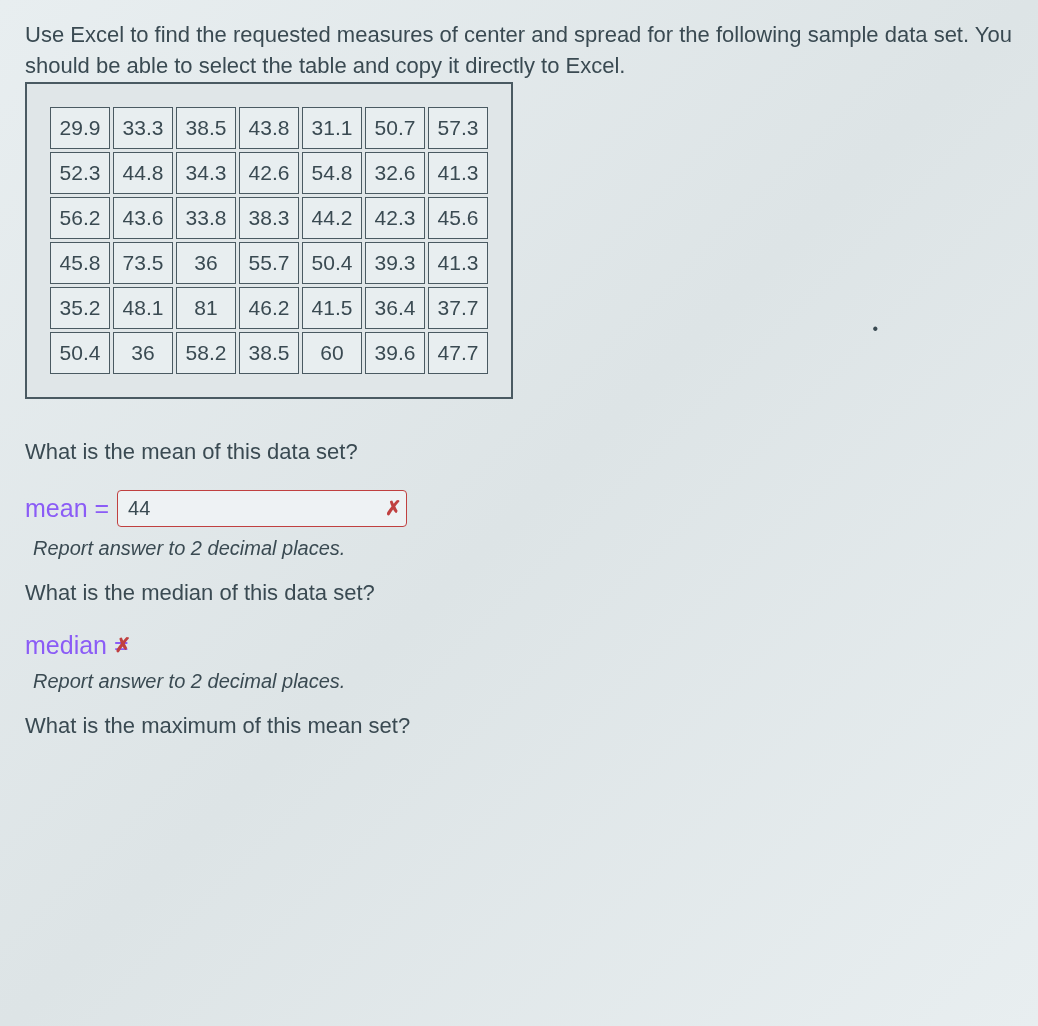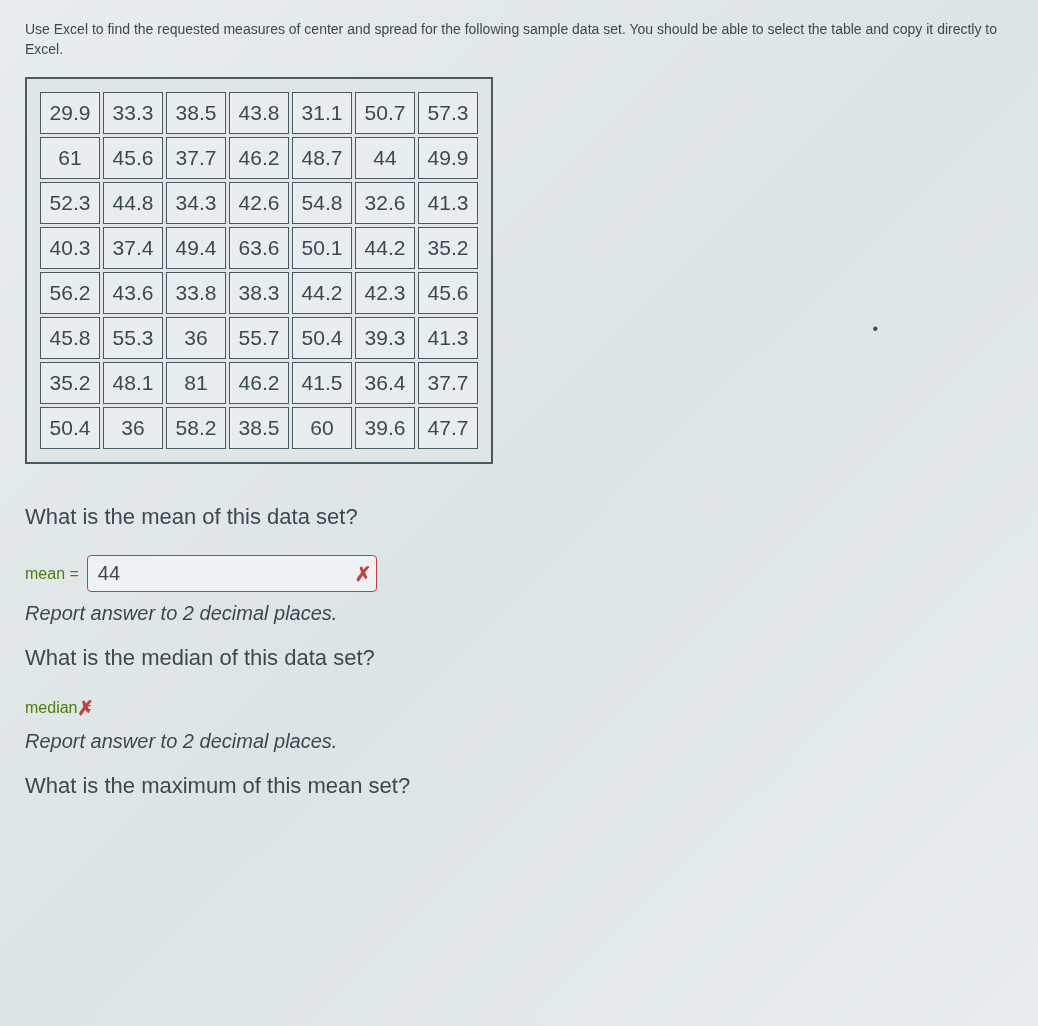--- a/index.html
+++ b/index.html
@@ -10,30 +10,29 @@
     body {
       font-family: Arial, Helvetica, sans-serif;
       background: linear-gradient(135deg, #e8eef0 0%, #dde4e6 50%, #e8eef0 100%);
       padding: 20px 25px;
       color: #3a4a52;
       width: 1038px;
       min-height: 1026px;
       position: relative;
     }
     .instruction {
-      font-size: 14px;
+      font-size: 22px;
       line-height: 1.4;
-      margin-bottom: 18px;
       color: #3a4a52;
     }
     .data-table {
       border-collapse: separate;
       border-spacing: 3px;
       border: 2px solid #4a5a62;
-      padding: 10px;
+      padding: 20px;
       background: #e0e6e8;
       margin-bottom: 40px;
     }
     .data-table td {
       border: 1px solid #4a5a62;
       padding: 8px 4px;
       text-align: center;
       font-size: 21px;
       color: #3a4a52;
       width: 60px;
@@ -45,22 +44,22 @@
       color: #3a4a52;
       margin-top: 15px;
       margin-bottom: 25px;
     }
     .answer-row {
       display: flex;
       align-items: center;
       margin-bottom: 10px;
     }
     .answer-label {
-      font-size: 16px;
-      color: #4d7c0f;
+      font-size: 25px;
+      color: #8b5cf6;
       margin-right: 8px;
     }
     .answer-input {
       border: 1px solid #8a9aa2;
       border-radius: 4px;
       padding: 6px 10px;
       font-size: 20px;
       width: 290px;
       background: #eef2f4;
       color: #3a4a52;
@@ -75,20 +74,21 @@
       font-weight: bold;
       margin-left: -22px;
       z-index: 1;
       position: relative;
     }
     .hint {
       font-size: 20px;
       font-style: italic;
       color: #3a4a52;
       margin-bottom: 20px;
+      margin-left: 8px;
     }
     .small-dot {
       position: absolute;
       right: 160px;
       top: 320px;
       font-size: 16px;
       color: #3a4a52;
     }
   </style>
 </head>
@@ -101,58 +101,40 @@
       <tr>
         <td>29.9</td>
         <td>33.3</td>
         <td>38.5</td>
         <td>43.8</td>
         <td>31.1</td>
         <td>50.7</td>
         <td>57.3</td>
       </tr>
       <tr>
-        <td>61</td>
-        <td>45.6</td>
-        <td>37.7</td>
-        <td>46.2</td>
-        <td>48.7</td>
-        <td>44</td>
-        <td>49.9</td>
-      </tr>
-      <tr>
         <td>52.3</td>
         <td>44.8</td>
         <td>34.3</td>
         <td>42.6</td>
         <td>54.8</td>
         <td>32.6</td>
         <td>41.3</td>
-      </tr>
-      <tr>
-        <td>40.3</td>
-        <td>37.4</td>
-        <td>49.4</td>
-        <td>63.6</td>
-        <td>50.1</td>
-        <td>44.2</td>
-        <td>35.2</td>
       </tr>
       <tr>
         <td>56.2</td>
         <td>43.6</td>
         <td>33.8</td>
         <td>38.3</td>
         <td>44.2</td>
         <td>42.3</td>
         <td>45.6</td>
       </tr>
       <tr>
         <td>45.8</td>
-        <td>55.3</td>
+        <td>73.5</td>
         <td>36</td>
         <td>55.7</td>
         <td>50.4</td>
         <td>39.3</td>
         <td>41.3</td>
       </tr>
       <tr>
         <td>35.2</td>
         <td>48.1</td>
         <td>81</td>

